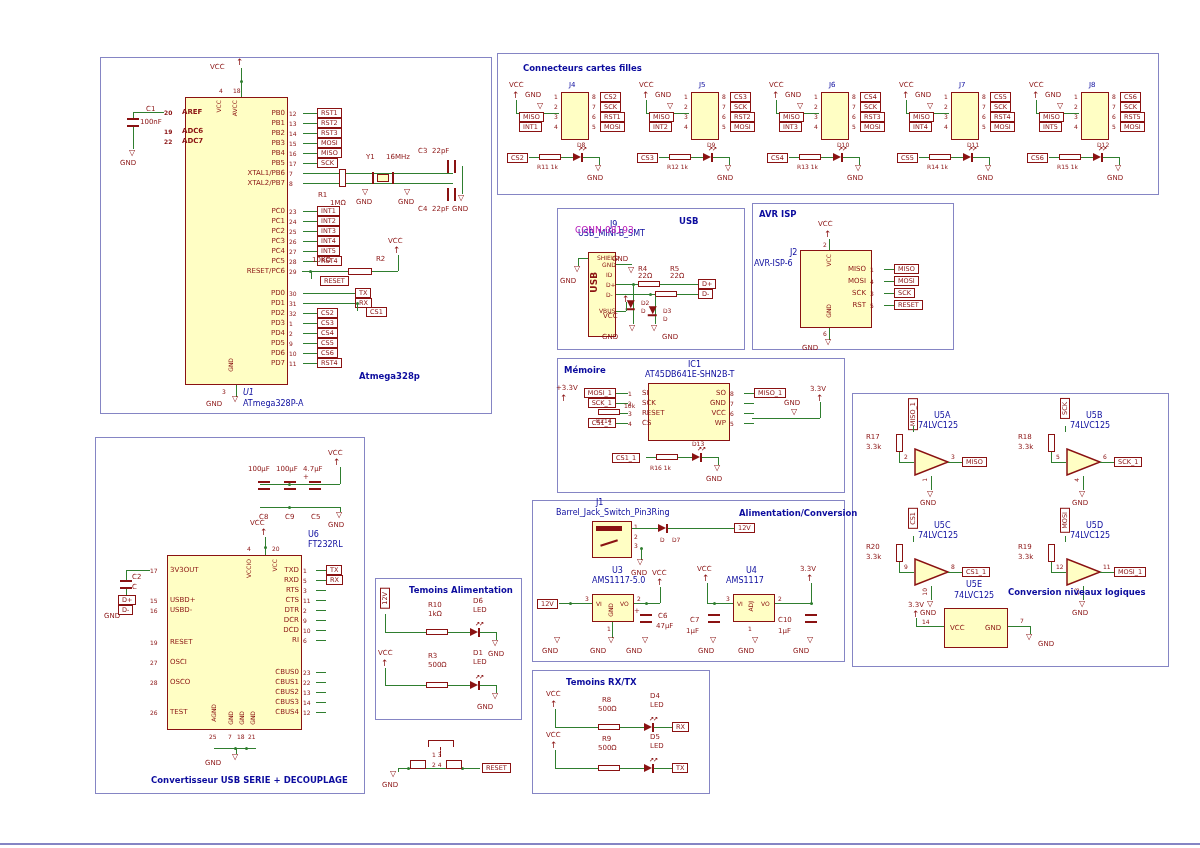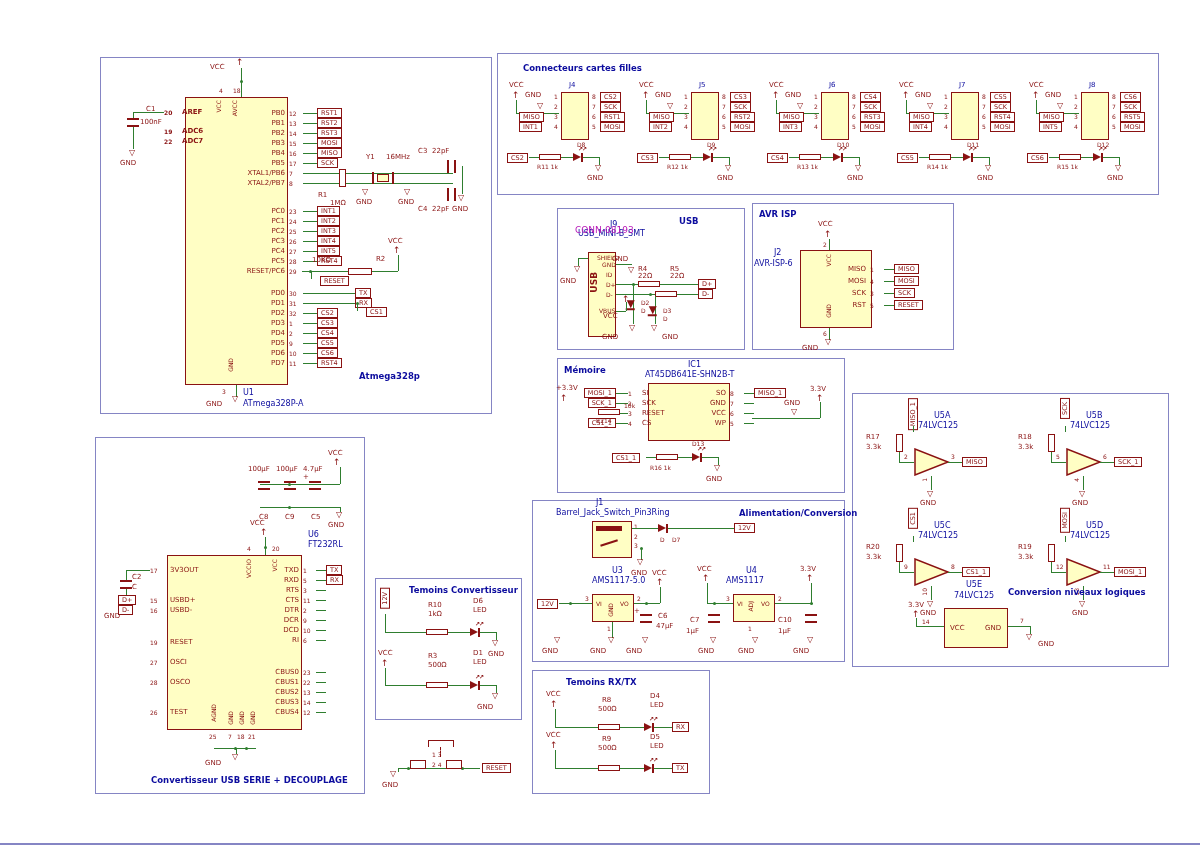--- a/index.html
+++ b/index.html
@@ -293,21 +293,21 @@
 <span class="t" style="left:432px;top:206px;">22pF</span>
 <div class="wv" style="left:462px;top:166px;height:28px;"></div>
 <span class="gs" style="left:458px;top:194px;">▽</span>
 <span class="t" style="left:452px;top:206px;">GND</span>
 
 <span class="t vt s" style="left:228px;top:358px;">GND</span>
 <span class="t s" style="left:222px;top:389px;">3</span>
 <div class="wv" style="left:236px;top:385px;height:12px;"></div>
 <span class="gs" style="left:232px;top:395px;">▽</span>
 <span class="t" style="left:206px;top:401px;">GND</span>
-<span class="t b" style="left:243px;top:389px;">U1</span>
+<span class="t b" style="left:243px;top:389px;font-style:italic;">U1</span>
 <span class="t b" style="left:243px;top:400px;">ATmega328P-A</span>
 
 <div class="sec" style="left:497px;top:53px;width:660px;height:140px;">
   <span class="t bt" style="left:25px;top:10px;">Connecteurs cartes filles</span>
   <div style="position:absolute;left:5px;top:26px;display:flex;">
 
       <div style="position:relative;width:130px;height:108px;">
         <span class="t" style="left:6px;top:2px;">VCC</span>
         <span class="ua" style="left:9px;top:11px;">↑</span>
         <div class="wv" style="left:13px;top:20px;height:13px;"></div>
@@ -570,21 +570,21 @@
 <div class="sec" style="left:752px;top:203px;width:200px;height:145px;">
   <span class="t bt" style="left:6px;top:6px;">AVR ISP</span>
 </div>
 <span class="t" style="left:818px;top:221px;">VCC</span>
 <span class="ua" style="left:824px;top:230px;">↑</span>
 <div class="wv" style="left:829px;top:239px;height:11px;"></div>
 <span class="t s" style="left:823px;top:242px;">2</span>
 <div class="ic" style="left:800px;top:250px;width:72px;height:78px;"></div>
 <span class="t vt s" style="left:826px;top:254px;">VCC</span>
 <span class="t vt s" style="left:826px;top:304px;">GND</span>
-<span class="t b" style="left:774px;top:249px;">J2</span>
+<span class="t b" style="left:790px;top:249px;">J2</span>
 <span class="t b" style="left:754px;top:260px;">AVR-ISP-6</span>
 <div class="col" style="left:800px;top:263px;width:150px;">
 
     <div class="prow" style="height:12px;">
         <span class="nm" style="width:66px;">MISO</span>
         <span class="pn">1</span>
         <span class="w" style="width:10px;"></span>
         <span class="hx">MISO</span>
       </div>
 
@@ -1070,21 +1070,21 @@
 <span class="t s" style="left:237px;top:734px;">18</span>
 <span class="t s" style="left:248px;top:734px;">21</span>
 <div class="wh" style="left:214px;top:748px;width:42px;"></div>
 <div class="jd" style="left:234px;top:747px;"></div>
 <div class="jd" style="left:245px;top:747px;"></div>
 <div class="wv" style="left:236px;top:748px;height:6px;"></div>
 <span class="gs" style="left:232px;top:753px;">▽</span>
 <span class="t" style="left:205px;top:760px;">GND</span>
 
 <div class="sec" style="left:375px;top:578px;width:145px;height:140px;">
-  <span class="t bt" style="left:33px;top:7px;">Temoins Convertisseur</span>
+  <span class="t bt" style="left:33px;top:7px;">Temoins Alimentation</span>
 </div>
 <span class="hxv" style="left:380px;top:588px;">12V</span>
 <div class="wv" style="left:385px;top:614px;height:18px;"></div>
 <div class="wh" style="left:385px;top:632px;width:41px;"></div>
 <span class="t" style="left:428px;top:602px;">R10</span>
 <span class="t" style="left:428px;top:611px;">1kΩ</span>
 <div class="rsa" style="left:426px;top:629px;width:22px;height:6px;"></div>
 <div class="wh" style="left:448px;top:632px;width:22px;"></div>
 <span class="t" style="left:473px;top:598px;">D6</span>
 <span class="t" style="left:473px;top:607px;">LED</span>

